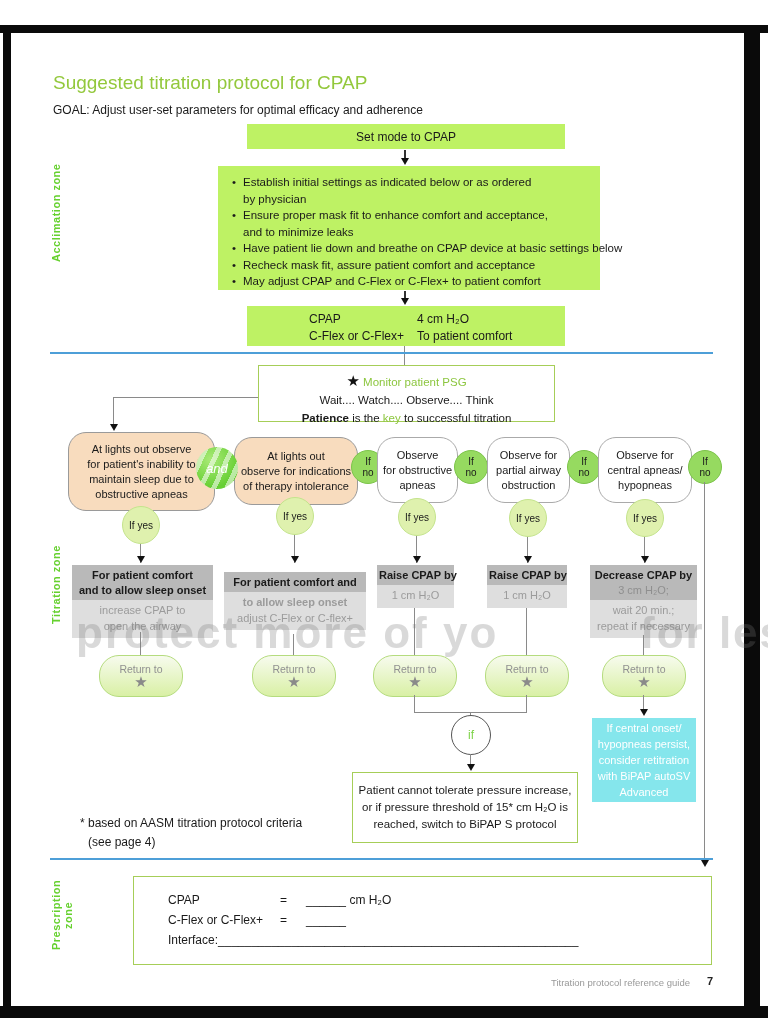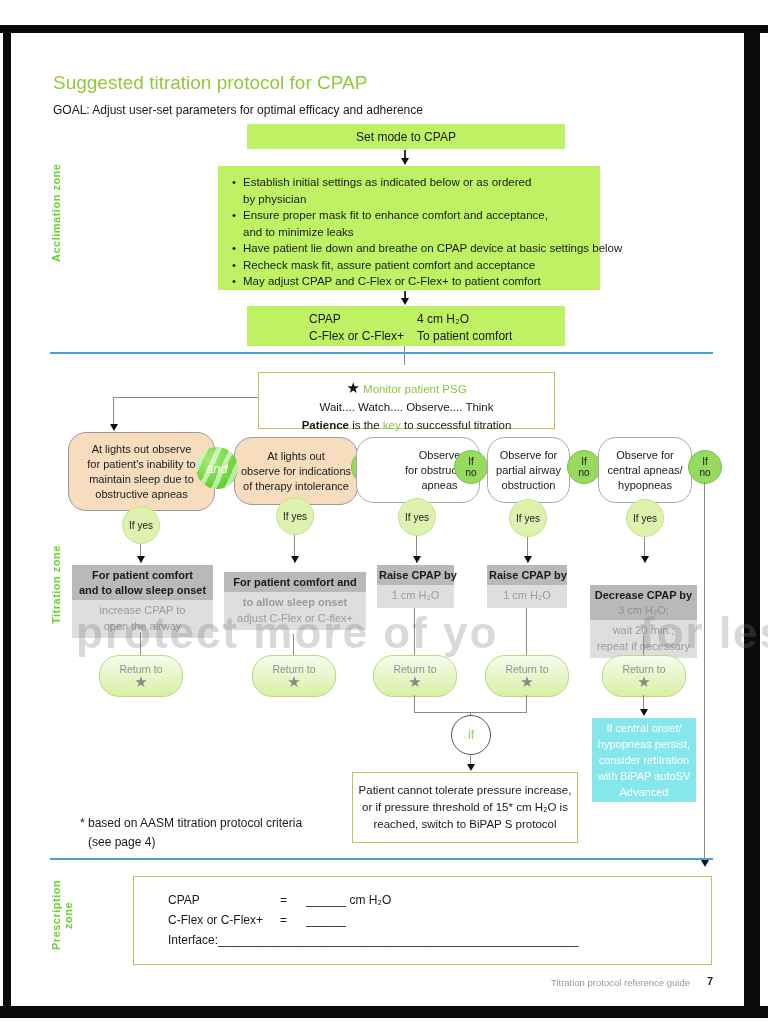--- a/index.html
+++ b/index.html
@@ -141,21 +141,21 @@
     </div>
     <div style="display:flex;margin-left:62px;line-height:17px;">
       <span style="width:108px;">C-Flex or C-Flex+</span>
       <span>To patient comfort</span>
     </div>
   </div>
   <div class="vline" style="left:404px;top:346px;height:19px;"></div>
 
   <div class="blue" style="left:50px;top:352px;width:663px;"></div>
 
-  <div class="obox psg" style="left:258px;top:365px;width:297px;height:57px;box-sizing:border-box;margin-top:7px;">
+  <div class="obox psg" style="left:258px;top:365px;width:297px;height:57px;box-sizing:border-box;">
     <div><span class="star">★</span>
       <span class="gr">Monitor patient PSG</span></div>
     <div>Wait.... Watch.... Observe.... Think</div>
     <div><b>Patience</b><span> is the </span><span class="gr">key</span><span> to successful titration</span></div>
   </div>
 
   <div class="hline" style="left:113px;top:397px;width:145px;"></div>
   <div class="vline" style="left:113px;top:397px;height:29px;"></div>
   <div class="arr" style="left:110px;top:424px;"></div>
 
@@ -169,21 +169,21 @@
     <span>and</span>
   </div>
   <div class="bubble peach" style="left:234px;top:437px;width:122px;height:66px;">
     <div>At lights out</div>
       <div>observe for indications</div>
     <div>of therapy intolerance</div>
   </div>
   <div class="circ ifno" style="left:351px;top:450px;">
       <span>If no</span>
     </div>
-  <div class="bubble white" style="left:356px;top:437px;width:79px;height:64px;padding-left:43px;">
+  <div class="bubble white" style="left:377px;top:437px;width:79px;height:64px;">
     <div>Observe</div>
       <div>for obstructive</div>
     <div>apneas</div>
   </div>
   <div class="circ ifno" style="left:454px;top:450px;">
       <span>If no</span>
     </div>
   <div class="bubble white" style="left:487px;top:437px;width:81px;height:64px;">
     <div>Observe for</div>
       <div>partial airway</div>
@@ -255,21 +255,21 @@
       </div>
   </div>
   <div class="gray" style="left:487px;top:565px;width:80px;height:43px;">
     <div class="hd">
         <div>Raise CPAP by</div>
       </div>
     <div class="bd">
         <div>1 cm H₂O</div>
       </div>
   </div>
-  <div class="gray" style="left:590px;top:565px;width:107px;height:70px;margin-top:20px;">
+  <div class="gray" style="left:590px;top:565px;width:107px;height:70px;">
     <div class="hd">
         <div>Decrease CPAP by</div>
         <div class="sub">3 cm H₂O;</div>
       </div>
     <div class="bd">
         <div>wait 20 min.;</div>
         <div>repeat if necessary</div>
       </div>
   </div>
 

